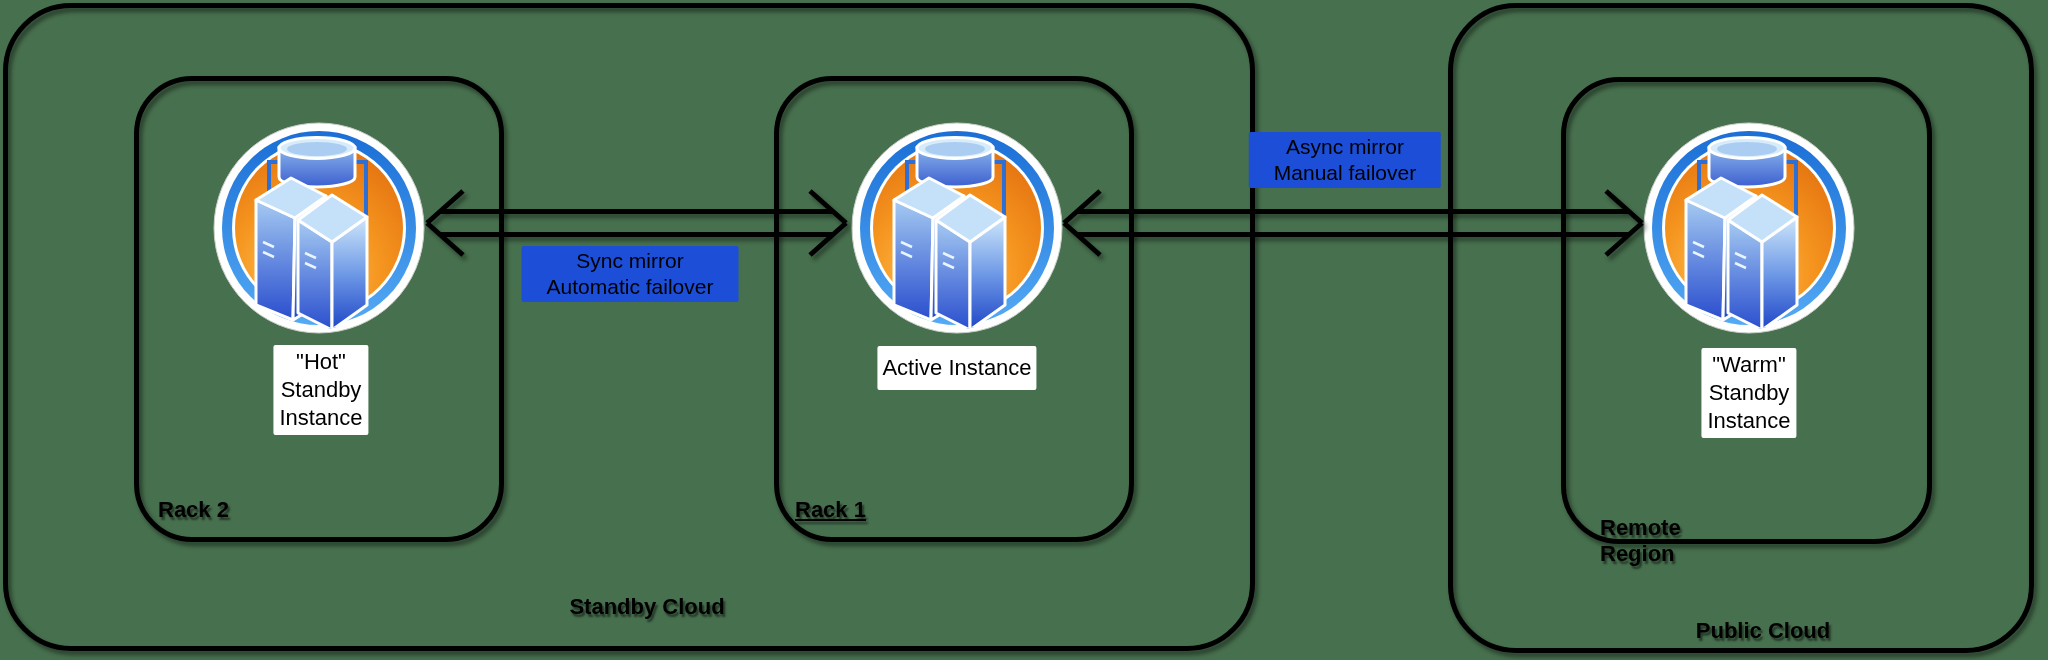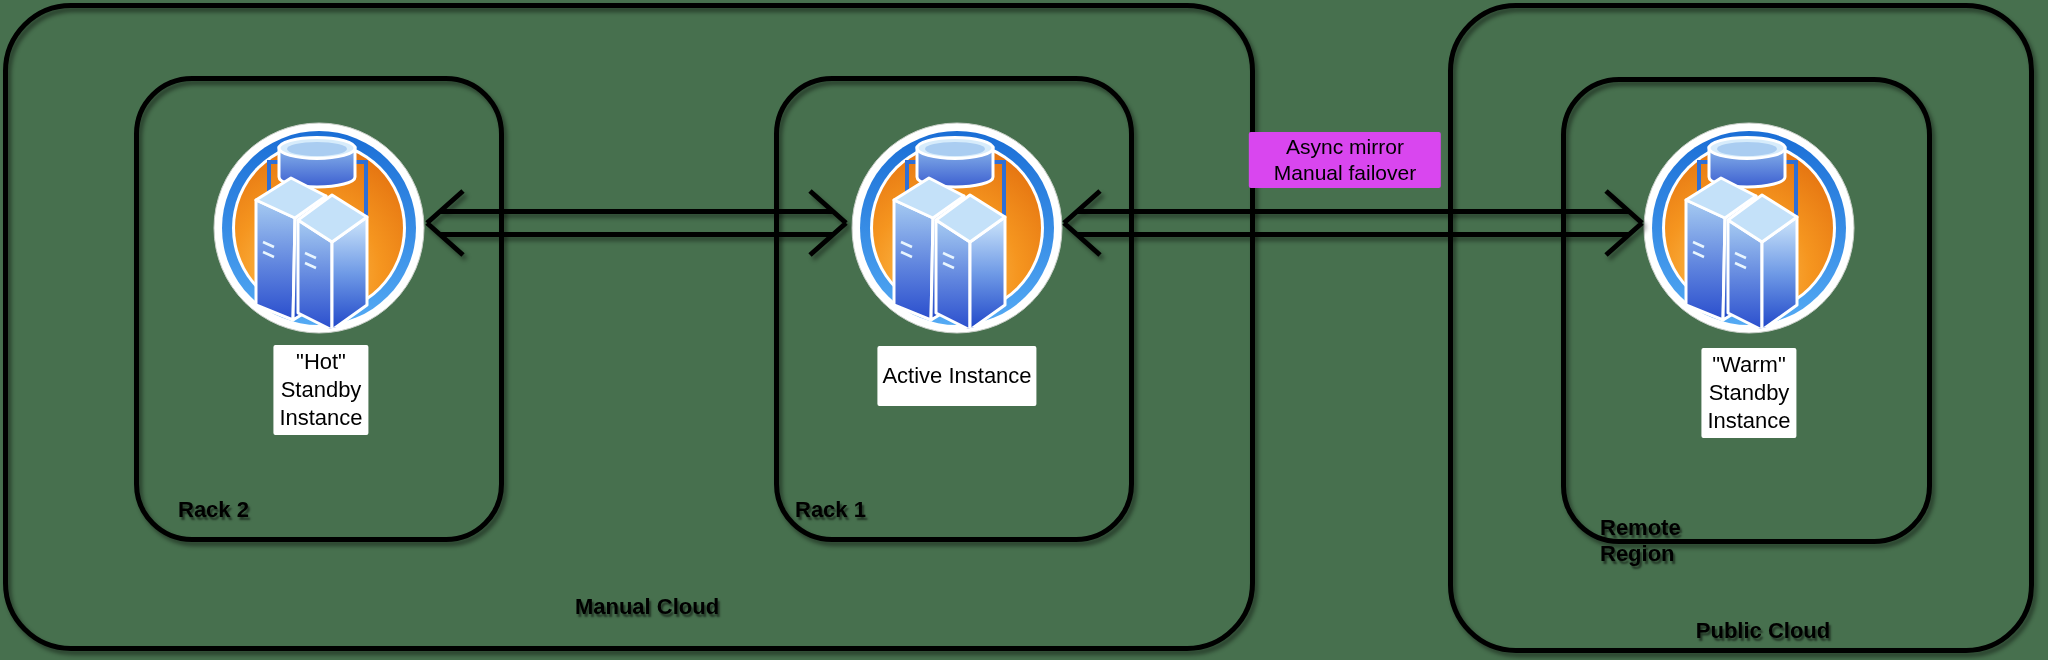--- a/index.html
+++ b/index.html
@@ -19,21 +19,21 @@
     position:absolute;color:#000;font-weight:bold;font-size:22px;line-height:26px;
     text-shadow:2px 3px 2px rgba(0,0,0,0.5);white-space:nowrap;
   }
   .center-x{transform:translateX(-50%);}
   .white-label{
     position:absolute;background:#ffffff;color:#000;text-align:center;
     font-size:22px;line-height:28px;padding:3px 6px;transform:translateX(-50%);
     white-space:nowrap;border-radius:2px;
   }
   .arrow-label{
-    position:absolute;background:#d946ef;color:#000;text-align:center;
+    position:absolute;background:#1d4ed8;color:#000;text-align:center;
     font-size:21px;line-height:26px;padding:2px 25px;transform:translateX(-50%);
     white-space:nowrap;border-radius:2px;
   }
   .white-label span, .arrow-label span, .container-label span{display:block;}
   .icon-svg{position:absolute;width:212px;height:212px;}
   .arrows{
     position:absolute;left:0;top:0;width:2048px;height:660px;
     filter:drop-shadow(3px 4px 2px rgba(0,0,0,0.4));
     pointer-events:none;
   }
@@ -120,39 +120,43 @@
       <path d="M440,211.5 H833 M440,234.5 H833"></path>
       <path d="M846,223 L810,191 M846,223 L810,255"></path>
     </g>
     <g>
       <path d="M1064,223 L1100,191 M1064,223 L1100,255"></path>
       <path d="M1077,211.5 H1629 M1077,234.5 H1629"></path>
       <path d="M1642,223 L1606,191 M1642,223 L1606,255"></path>
     </g>
   </svg>
 
-  <div class="container-label" style="left:158px;top:497px;margin-left:20px;">Rack 2</div>
-  <div class="container-label" style="left:795px;top:497px;">Rack 1</div>
-  <div class="container-label center-x" style="left:647px;top:594px;">Manual Cloud</div>
+  <div class="container-label" style="left:158px;top:497px;">Rack 2</div>
+  <div class="container-label" style="left:795px;top:497px;text-decoration:underline;">Rack 1</div>
+  <div class="container-label center-x" style="left:647px;top:594px;">Standby Cloud</div>
   <div class="container-label center-x" style="left:1763px;top:618px;">Public Cloud</div>
   <div class="container-label" style="left:1600px;top:483px;margin-top:32px;">
     <span>Remote</span>
     <span>Region</span>
   </div>
 
   <div class="white-label" style="left:321px;top:345px;">
     <span>"Hot"</span>
     <span>Standby</span>
     <span>Instance</span>
   </div>
-  <div class="white-label" style="left:957px;top:346px;padding:16px 5px;">Active Instance</div>
+  <div class="white-label" style="left:957px;top:346px;padding:8px 5px;">Active Instance</div>
   <div class="white-label" style="left:1749px;top:348px;">
     <span>"Warm"</span>
     <span>Standby</span>
     <span>Instance</span>
   </div>
 
+  <div class="arrow-label" style="left:630px;top:246px;">
+    <span>Sync mirror</span>
+    <span>Automatic failover</span>
+  </div>
   <div class="arrow-label" style="left:1345px;top:132px;">
     <span>Async mirror</span>
     <span>Manual failover</span>
   </div>
 
 </div>
 
 </body></html>

